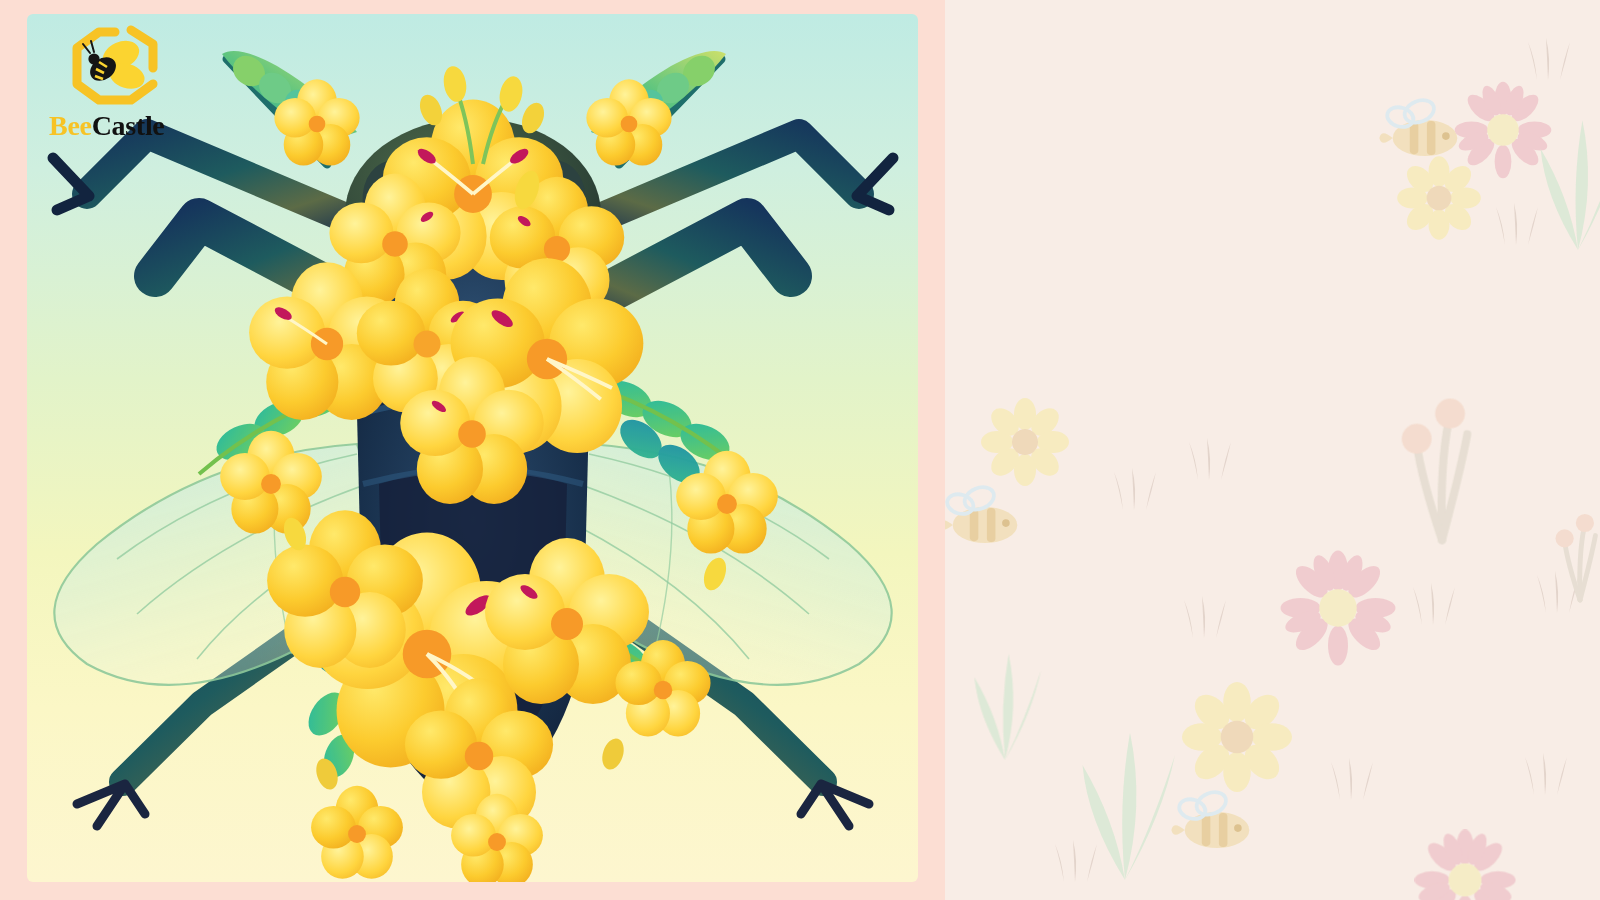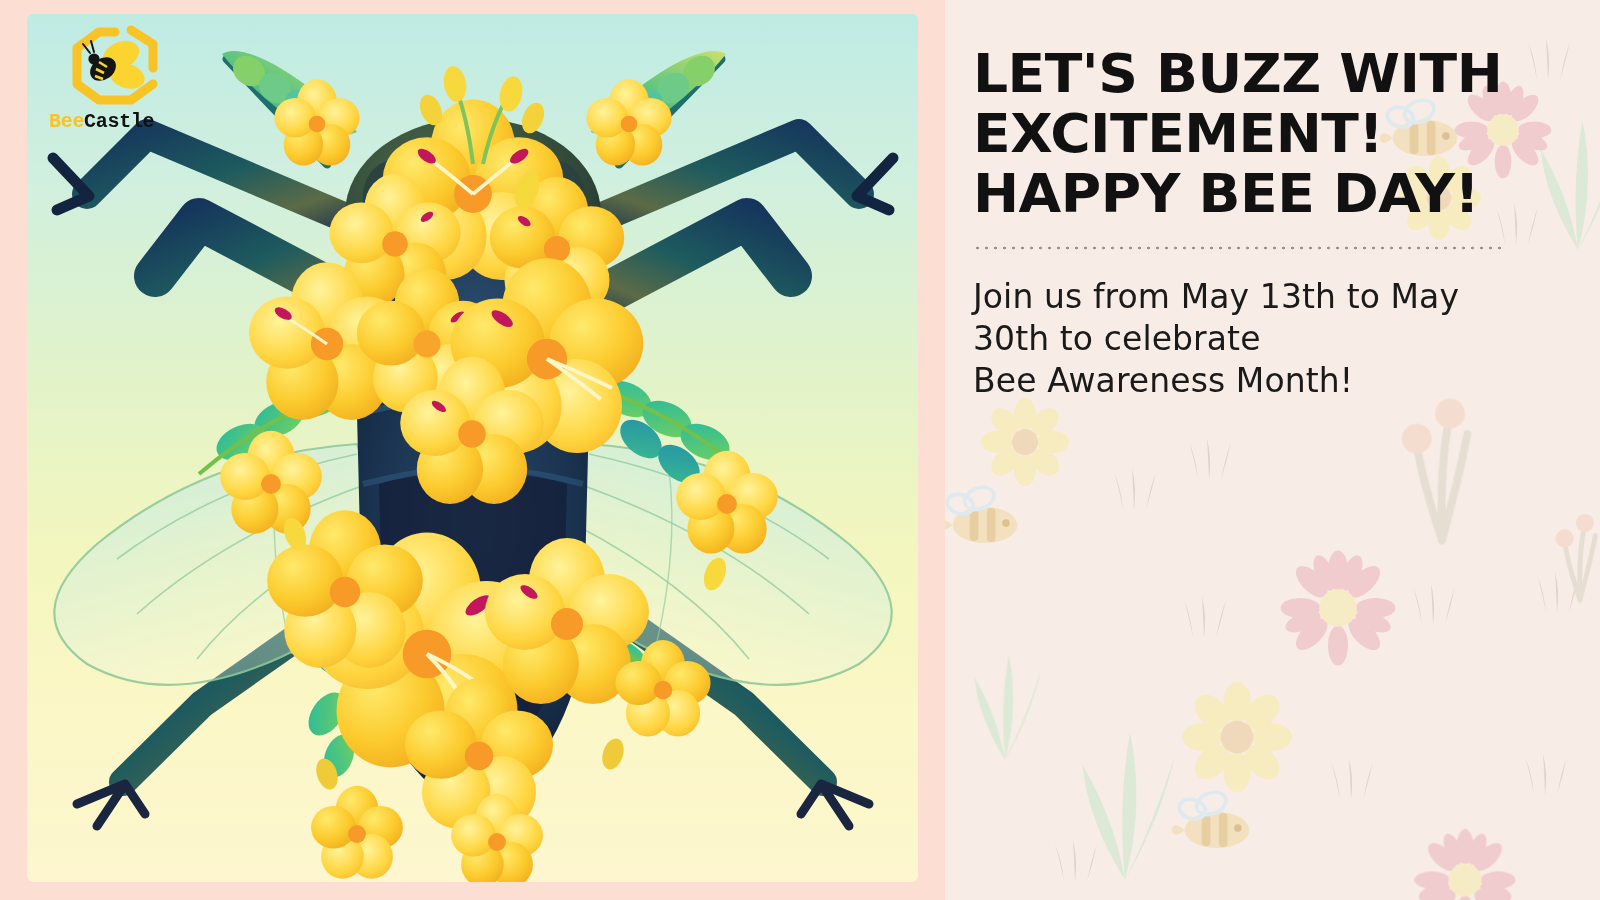--- a/index.html
+++ b/index.html
@@ -22,22 +22,22 @@
     position:relative; width:100%; height:100%;
     border-radius:6px; overflow:hidden;
     background:linear-gradient(180deg,#BFEBE3 0%,#CFEFDF 18%,#E2F3C9 42%,#F3F6BE 62%,#FBF7C6 80%,#FDF6CF 100%);
   }
   .art-svg { position:absolute; inset:0; width:100%; height:100%; display:block; }
 
   
   .logo { position:absolute; left:22px; top:8px; width:165px; height:125px; }
   .logo-mark { position:relative; width:92px; height:88px; margin-left:20px; }
   .logo-word {
-    margin-top:2px; font-size:20px; font-weight:700; letter-spacing:-0.3px;
-    font-family:Liberation Mono, monospace; line-height:1;
+    margin-top:2px; font-size:28px; font-weight:700; letter-spacing:-0.3px;
+    font-family:Liberation Serif, serif; line-height:1;
   }
   .logo-word .lw-bee { color:#F7C325; }
   .logo-word .lw-castle { color:#111111; }
 
   
   .copy {
     position:relative; flex:1 1 auto; height:900px;
     background:#F8EDE6; overflow:hidden;
   }
   .deco { position:absolute; inset:0; width:100%; height:100%; }
@@ -516,24 +516,15 @@
 
         <use href="#leafBlade" transform="translate(633,250) scale(1.1)"></use>
         <use href="#leafBlade" transform="translate(180,880) scale(1.25)"></use>
         <use href="#leafBlade" transform="translate(60,760) scale(0.9)"></use>
 
         <use href="#budStem" transform="translate(497,540) scale(1.15)"></use>
         <use href="#budStem" transform="translate(635,600) scale(0.7)"></use>
       </g>
     </svg>
 
-    <div class="copy-inner">
-      <h1 class="headline">LET'S BUZZ WITH
-EXCITEMENT!
-HAPPY BEE DAY!</h1>
-      <div class="rule"></div>
-      <p class="body-copy">Join us from May 13th to May
-30th to celebrate
-Bee Awareness Month!</p>
-    </div>
 
   </div>
 </div>
 
 </body></html>

